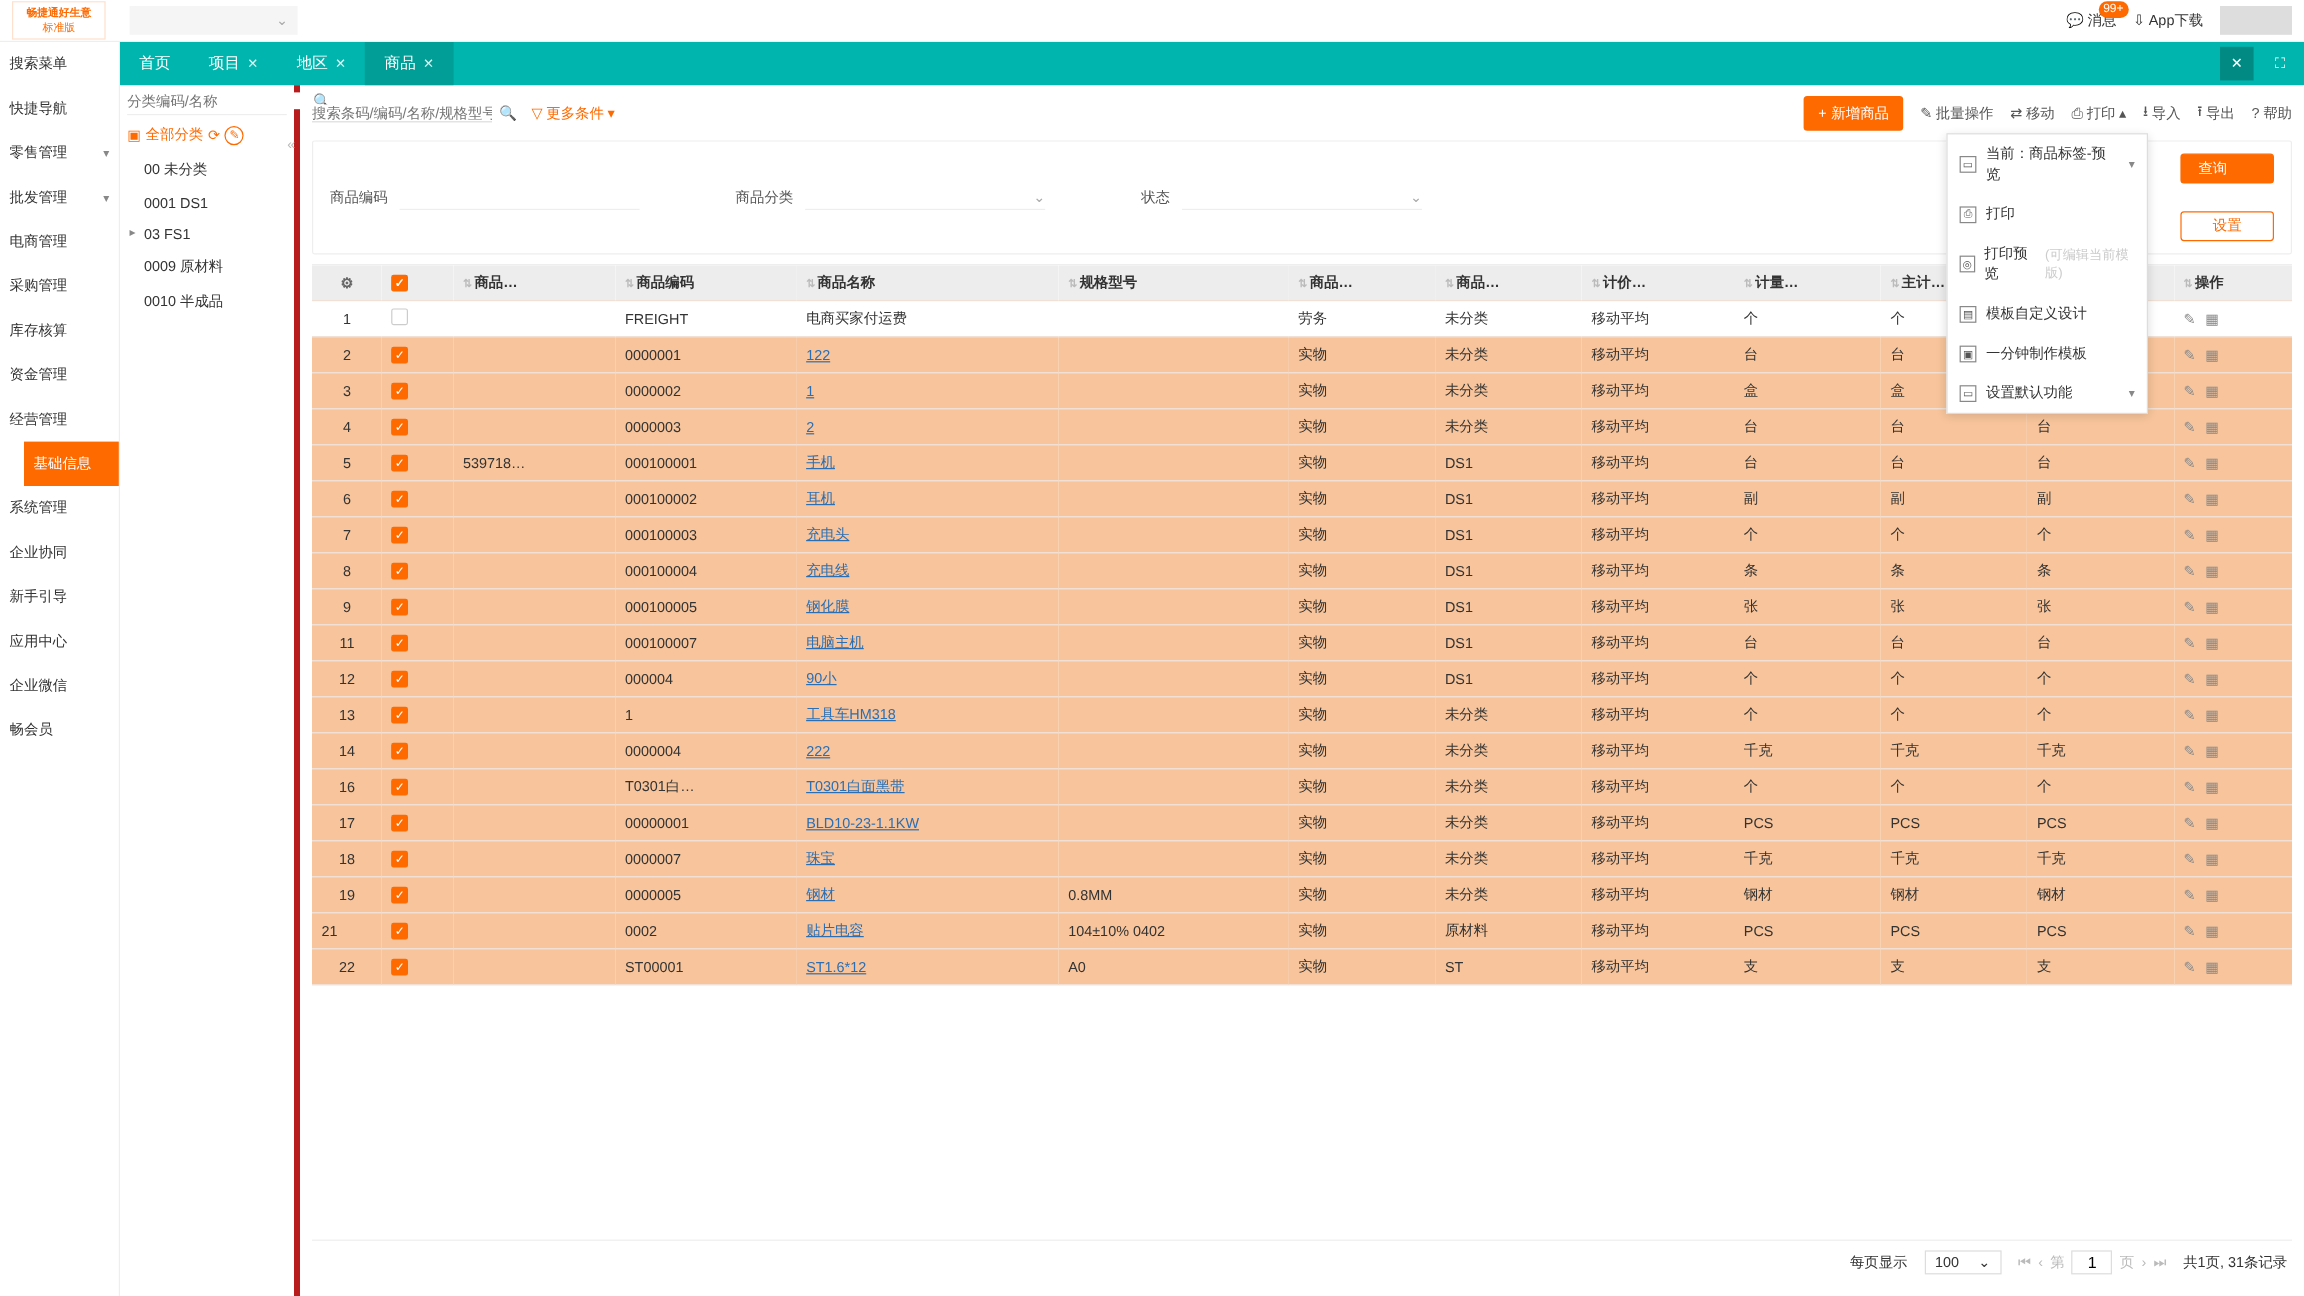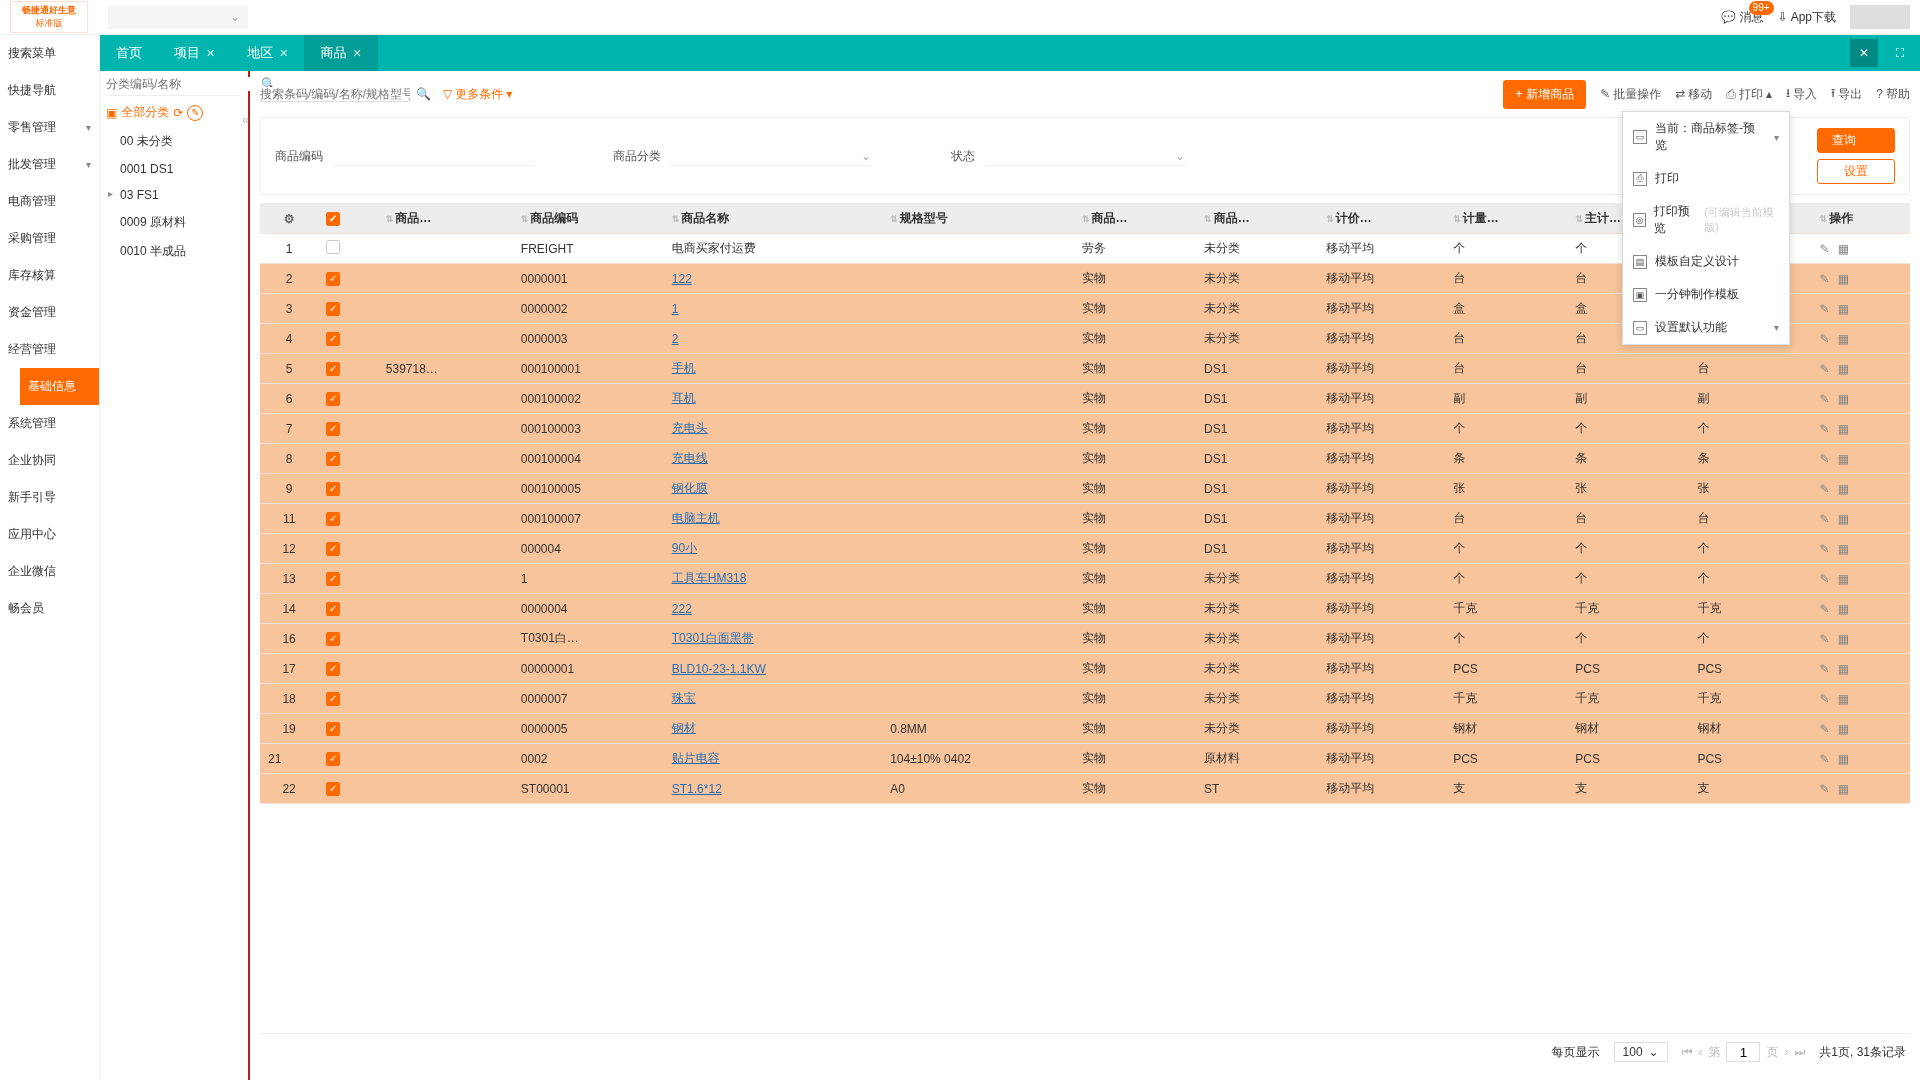--- a/index.html
+++ b/index.html
@@ -22,21 +22,21 @@
 .content-area { flex: 1; display: flex; flex-direction: column; }
 .tab-bar { background: #00b5ad; height: 36px; display: flex; align-items: center; position: relative; }
 .tab { padding: 0 16px; height: 36px; display: flex; align-items: center; color: #fff; gap: 6px; cursor: pointer; font-size: 13px; }
 .tab.active { background: #009e97; }
 .tab .x { font-size: 11px; opacity: .85; }
 .tabbar-right { margin-left: auto; display: flex; align-items: center; gap: 8px; padding-right: 6px; }
 .tabbar-btn { width: 28px; height: 28px; display: flex; align-items: center; justify-content: center; color: #fff; cursor: pointer; }
 .tabbar-btn.close { background: #008a83; }
 
 .below-tabs { display: flex; height: calc(100% - 36px); }
-.tree-panel { width: 150px; border-right: 2px solid #b91c1c; padding: 6px 6px; position: relative; }
+.tree-panel { width: 150px; border-right: 5px solid #b91c1c; padding: 6px 6px; position: relative; }
 .tree-search { display: flex; align-items: center; border-bottom: 1px solid #eee; padding-bottom: 4px; }
 .tree-search input { border: none; outline: none; flex: 1; font-size: 12px; color: #999; }
 .tree-search .sicon { color: #ff6a00; }
 .tree-header { display: flex; align-items: center; color: #ff6a00; gap: 4px; margin: 8px 0 6px 0; }
 .tree-header .edit { border: 1px solid #ff6a00; border-radius: 50%; width: 16px; height: 16px; display: flex; align-items: center; justify-content: center; font-size: 10px; }
 .collapse-tag { position: absolute; right: -1px; top: 42px; color: #bbb; cursor: pointer; }
 .tree-list .titem { padding: 6px 0 6px 14px; cursor: pointer; }
 .tree-list .titem.has-child::before { content: "▸"; position: absolute; margin-left: -12px; color: #888; font-size: 10px; }
 
 .main-panel { flex: 1; display: flex; flex-direction: column; padding: 0 10px 10px 10px; position: relative; }
@@ -46,21 +46,21 @@
 .toolbar-search input { border: none; border-bottom: 1px solid #ddd; outline: none; width: 150px; font-size: 12px; }
 .more-cond { color: #ff6a00; display: flex; align-items: center; gap: 3px; cursor: pointer; }
 .toolbar-right { margin-left: auto; display: flex; align-items: center; gap: 14px; }
 .btn-primary { background: #ff6a00; color: #fff; padding: 6px 12px; border-radius: 3px; cursor: pointer; display: flex; align-items: center; gap: 4px; font-size: 12px; }
 .tool-link { display: flex; align-items: center; gap: 3px; cursor: pointer; color: #555; }
 
 .filter-card { border: 1px solid #eee; border-radius: 2px; padding: 10px 14px; display: flex; align-items: center; position: relative; }
 .filter-group { display: flex; align-items: center; gap: 10px; margin-right: 80px; }
 .filter-group .lbl { color: #555; }
 .filter-group .val { min-width: 200px; border-bottom: 1px solid #eee; height: 20px; display: flex; align-items: center; justify-content: space-between; color: #aaa; }
-.fcard-right { margin-left: auto; display: flex; flex-direction: column; gap: 6px; }
+.fcard-right { margin-left: auto; display: flex; flex-direction: column; gap: 23px; }
 .btn-sm-primary { background: #ff6a00; border: 1px solid #ff6a00; color: #fff; padding: 3px 14px; border-radius: 3px; font-size: 12px; cursor: pointer; }
 .btn-sm-outline { border: 1px solid #ff6a00; color: #ff6a00; padding: 3px 26px; border-radius: 3px; font-size: 12px; cursor: pointer; text-align: center; }
 
 .print-dropdown { position: absolute; right: 130px; top: 40px; width: 168px; background: #fff; border: 1px solid #ddd; box-shadow: 0 2px 8px rgba(0,0,0,.15); z-index: 50; }
 .print-dropdown .dd-item { padding: 8px 10px; display: flex; align-items: center; gap: 8px; cursor: pointer; font-size: 12px; }
 .print-dropdown .dd-item .caret-dd { margin-left: auto; color: #888; font-size: 10px; }
 .dd-icon { width: 14px; height: 14px; border: 1px solid #888; display: inline-flex; align-items: center; justify-content: center; font-size: 9px; color: #555; }
 .dd-hint { color: #ccc; font-size: 11px; }
 
 .table-wrap { flex: 1; margin-top: 8px; overflow: auto; border-top: 1px solid #eee; }
@@ -70,21 +70,21 @@
 th .sort { color: #bbb; font-size: 9px; margin-right: 2px; }
 tr.sel td { background: #f7c49b; }
 .cbx { width: 14px; height: 14px; border: 1px solid #ff6a00; border-radius: 2px; display: inline-flex; align-items: center; justify-content: center; color: #fff; font-size: 10px; }
 .cbx.on { background: #ff6a00; }
 .cbx.off { border-color: #ccc; }
 .link { color: #2a6fb5; text-decoration: underline; cursor: pointer; }
 td .actions { display: flex; gap: 8px; color: #888; }
 .gear-th { text-align: center; color: #666; }
 
 .pager-row { display: flex; align-items: center; justify-content: flex-end; gap: 14px; padding: 8px 4px; border-top: 1px solid #eee; }
-.pager-row .pbox { border: 1px solid #ddd; padding: 2px 8px; display: flex; align-items: center; gap: 6px; }
+.pager-row .pbox { border: 1px solid #ddd; padding: 2px 8px; display: flex; align-items: center; gap: 16px; }
 .pager-nav { display: flex; align-items: center; gap: 6px; color: #bbb; }
 .pager-nav .inp { border: 1px solid #ddd; width: 34px; height: 20px; text-align: center; }
 </style>
 </head>
 <body>
 
 <div class="top-header">
   <div class="logo-area">
     <span class="l1">畅捷通好生意</span>
     <span>标准版</span>

